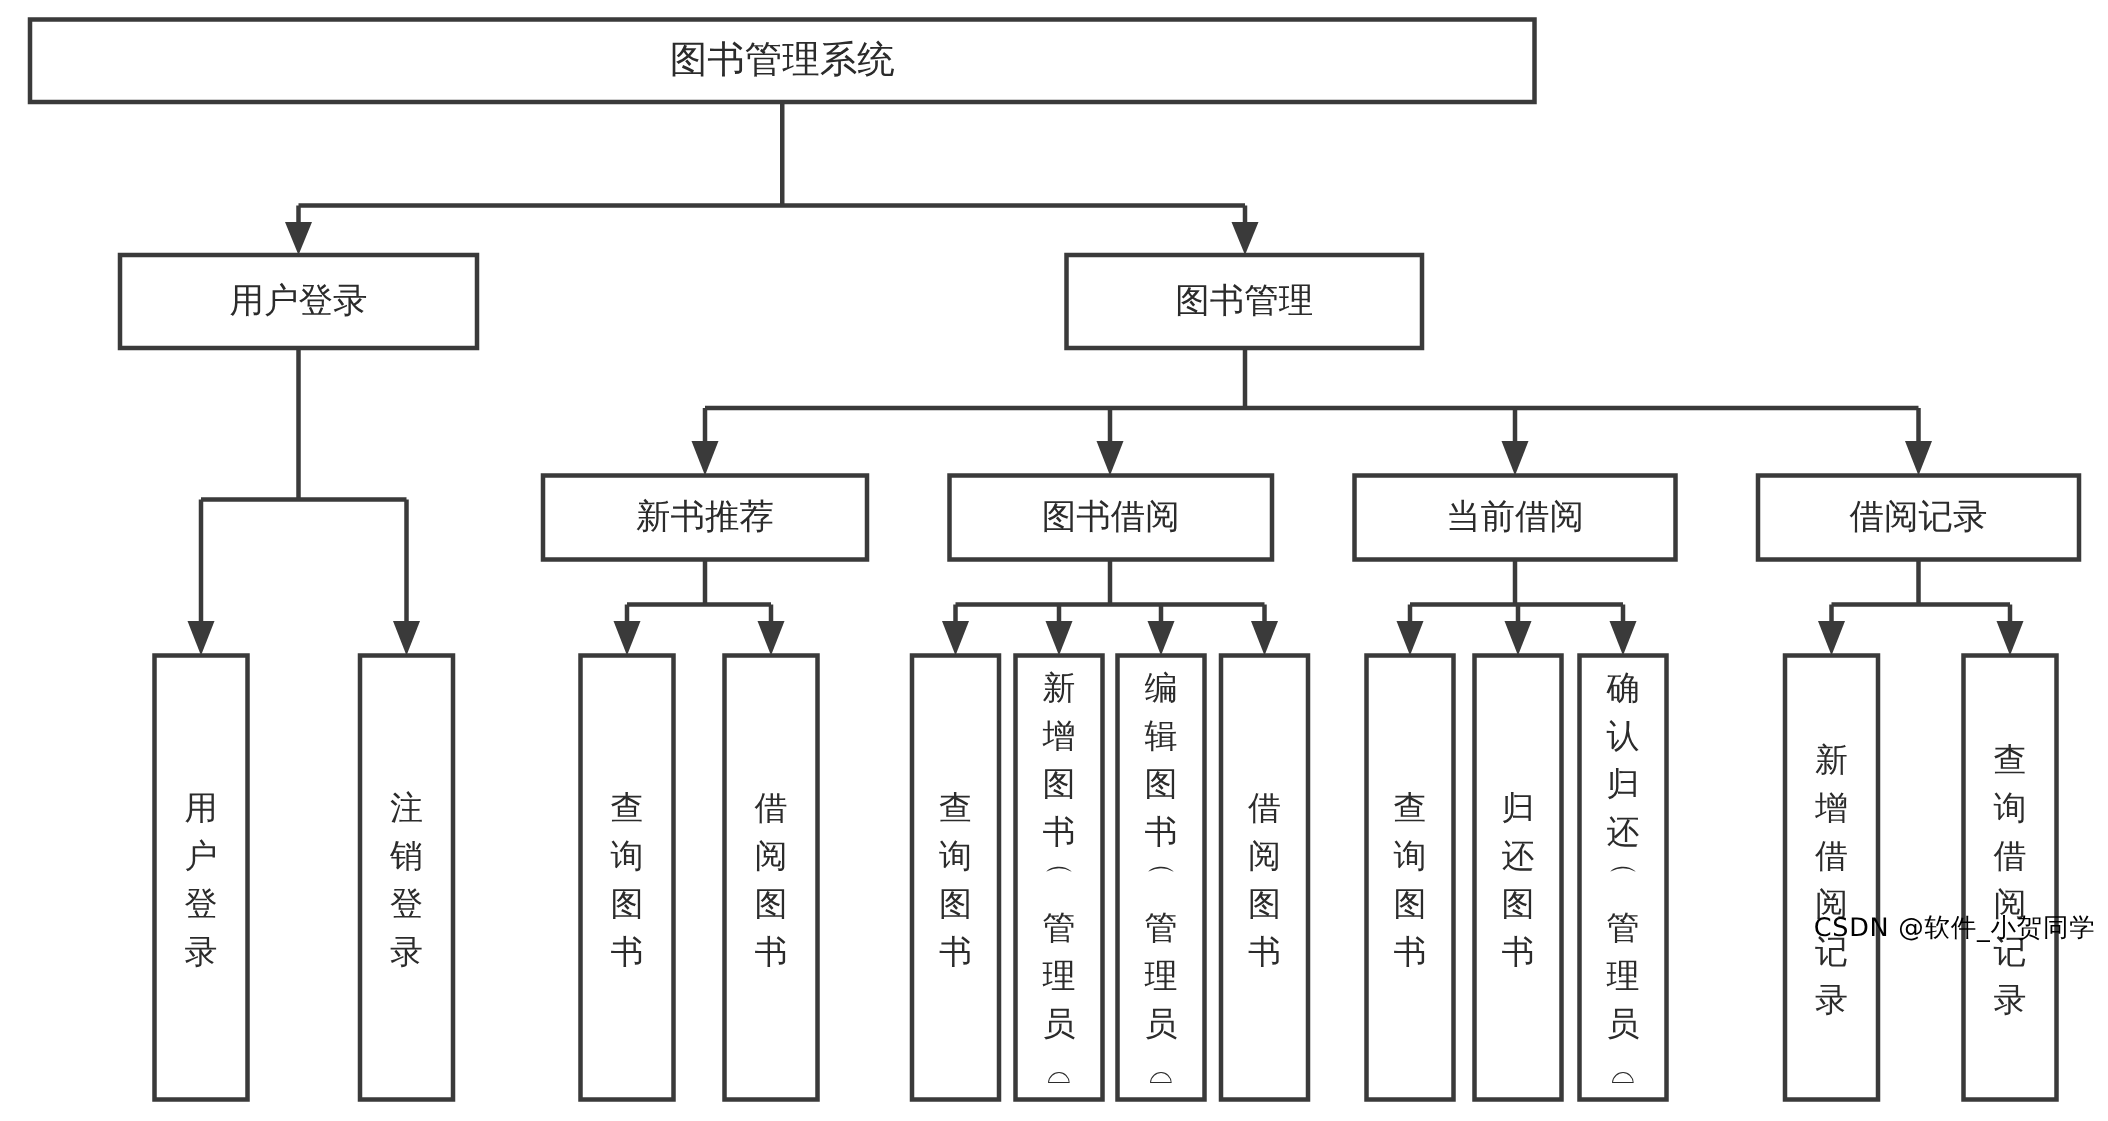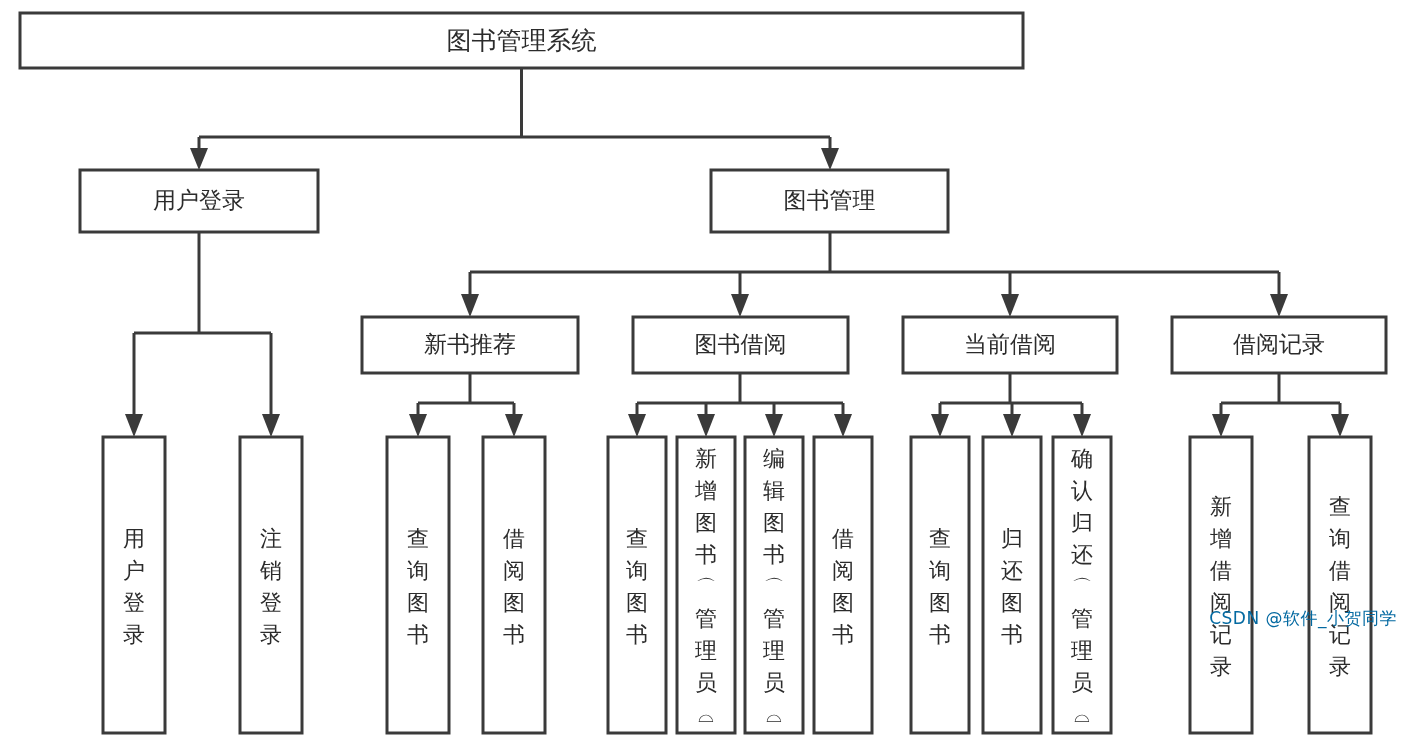--- a/index.html
+++ b/index.html
@@ -54,21 +54,21 @@
   }
   .title-label {
     font-size: 25px;
   }
   .watermark {
     position: absolute;
     right: 8px;
     bottom: 6px;
     font-family: "DejaVu Sans", "Liberation Sans", sans-serif;
     font-size: 17px;
-    color: #0369a1;
+    color: #000000;
     letter-spacing: 0.5px;
     white-space: nowrap;
     pointer-events: none;
   }
 </style>
 </head>
 <body>
 
 <div id="diagram-root">
 

